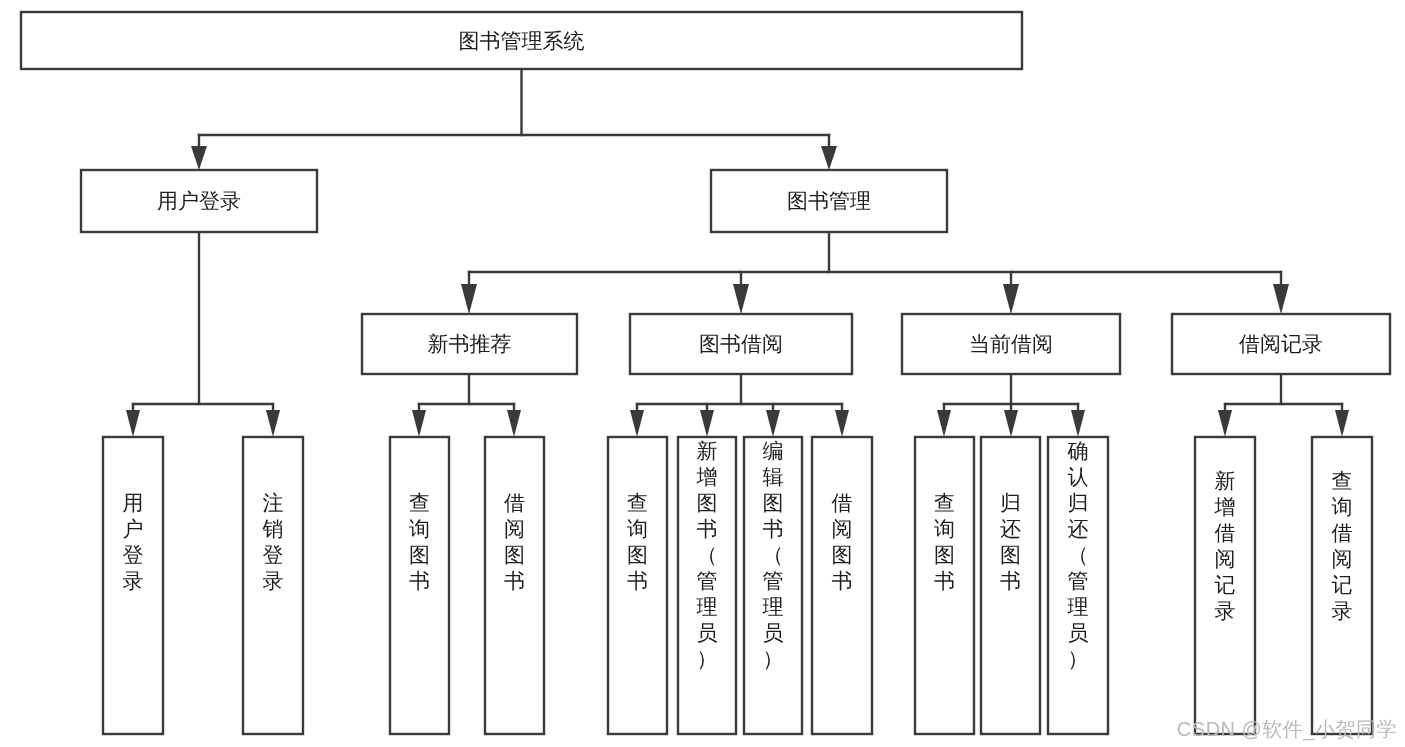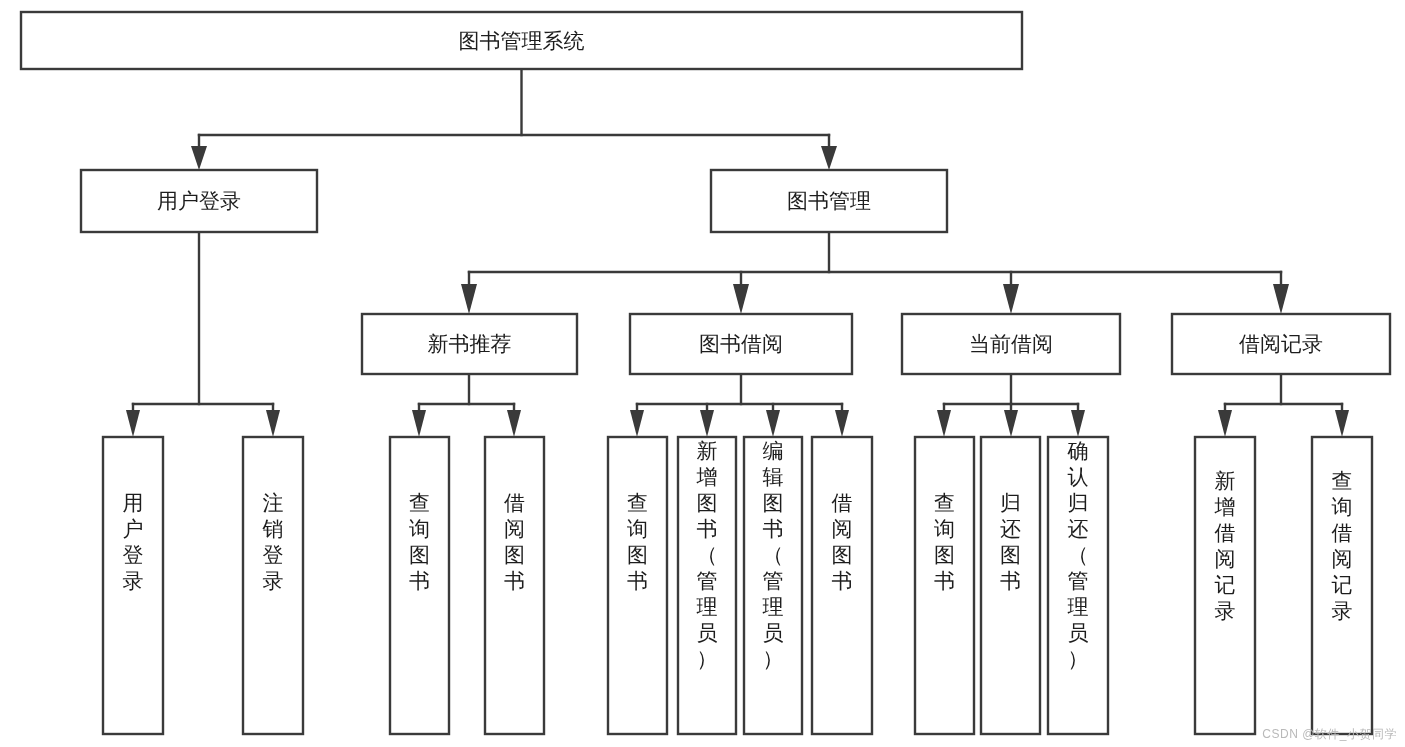--- a/index.html
+++ b/index.html
@@ -52,21 +52,21 @@
     fill: #1d1d1d;
     font-family: "Liberation Sans", "DejaVu Sans", sans-serif;
     font-size: 21px;
     text-anchor: middle;
   }
   .watermark {
     position: absolute;
     right: 8px;
     bottom: 4px;
     font-family: "Liberation Sans", "DejaVu Sans", sans-serif;
-    font-size: 12px;
+    font-size: 20px;
     color: #b9b9b9;
     letter-spacing: 0.5px;
     white-space: nowrap;
   }
 </style>
 </head>
 <body>
 
 <div id="diagram-root">
 

